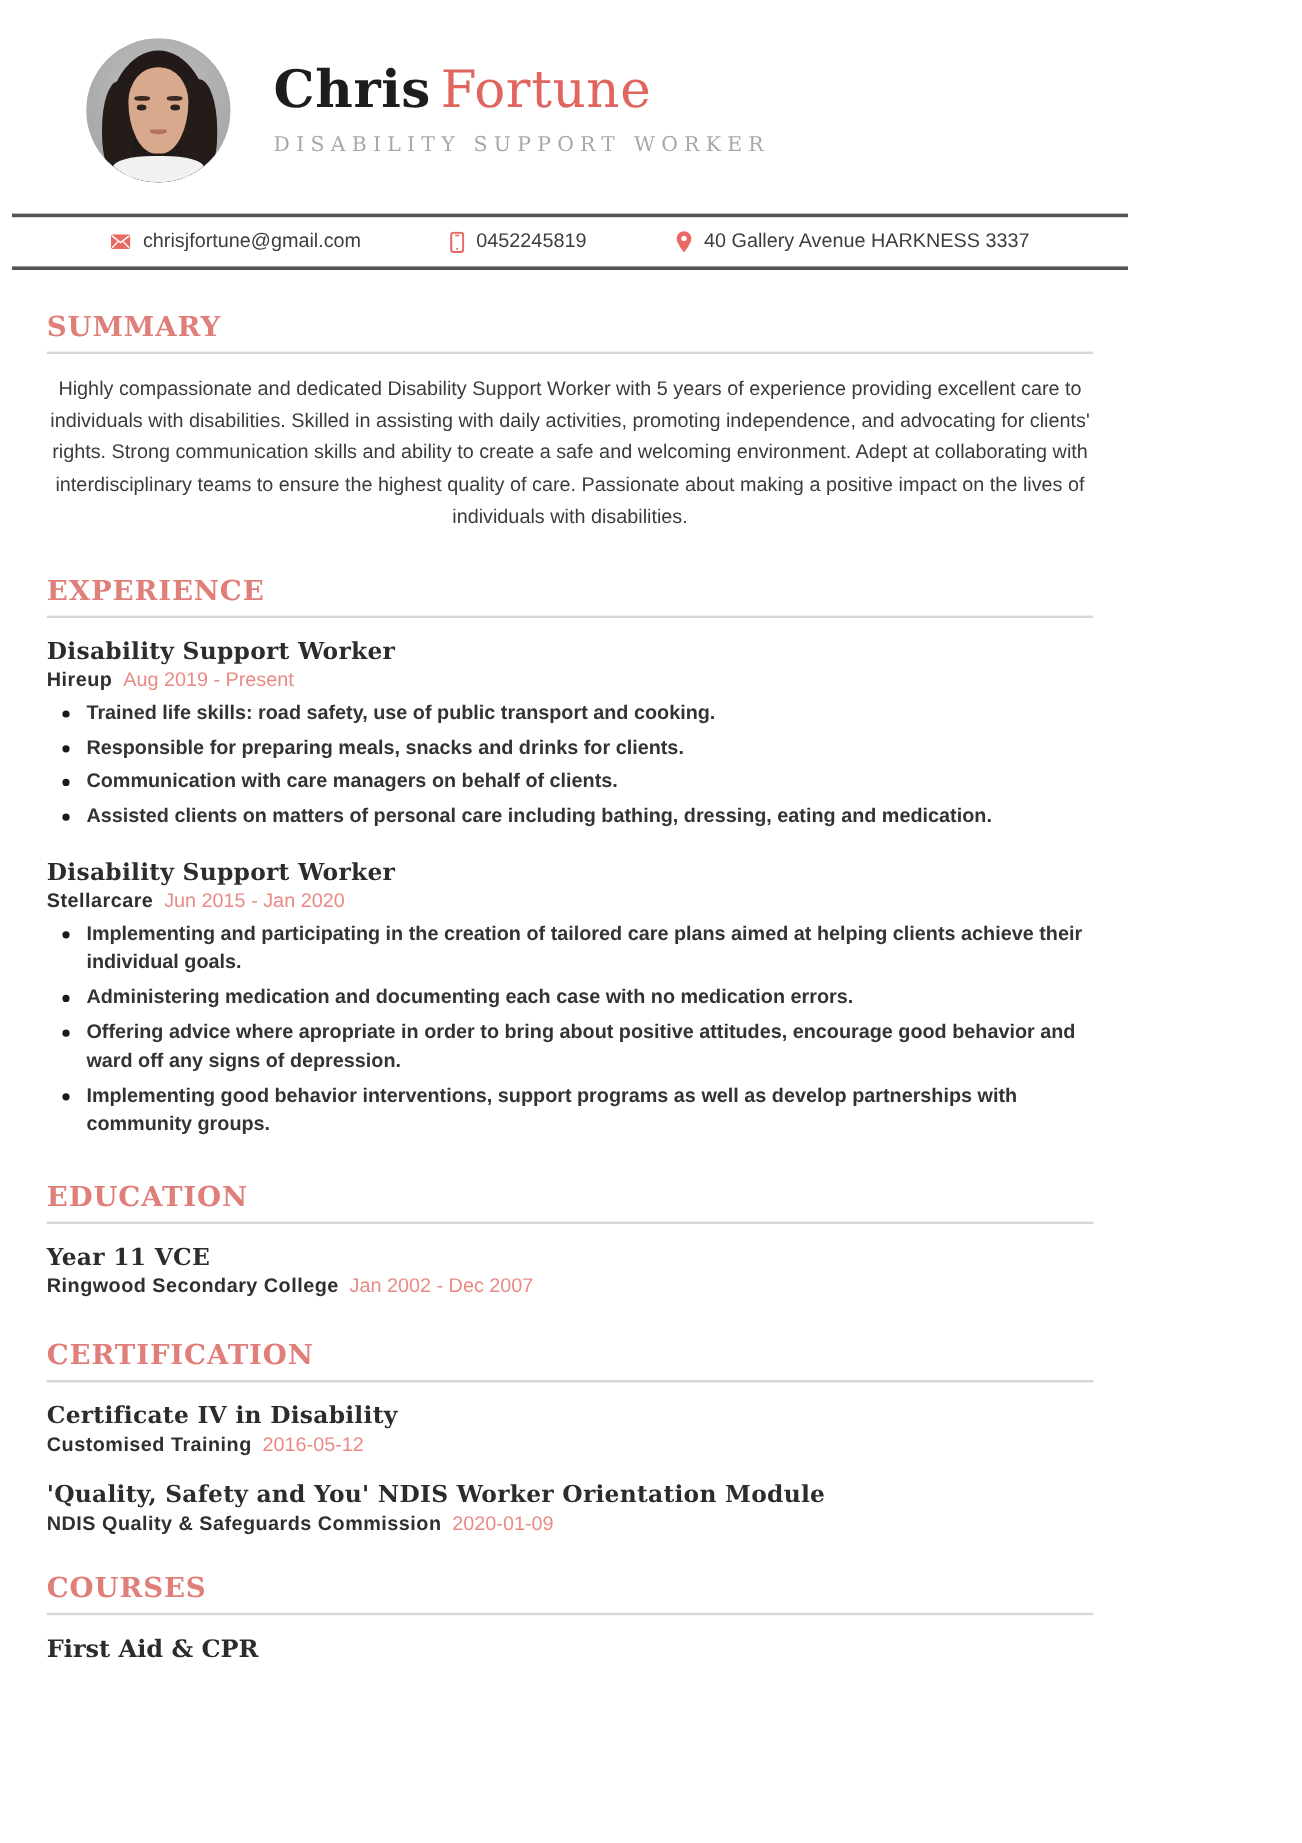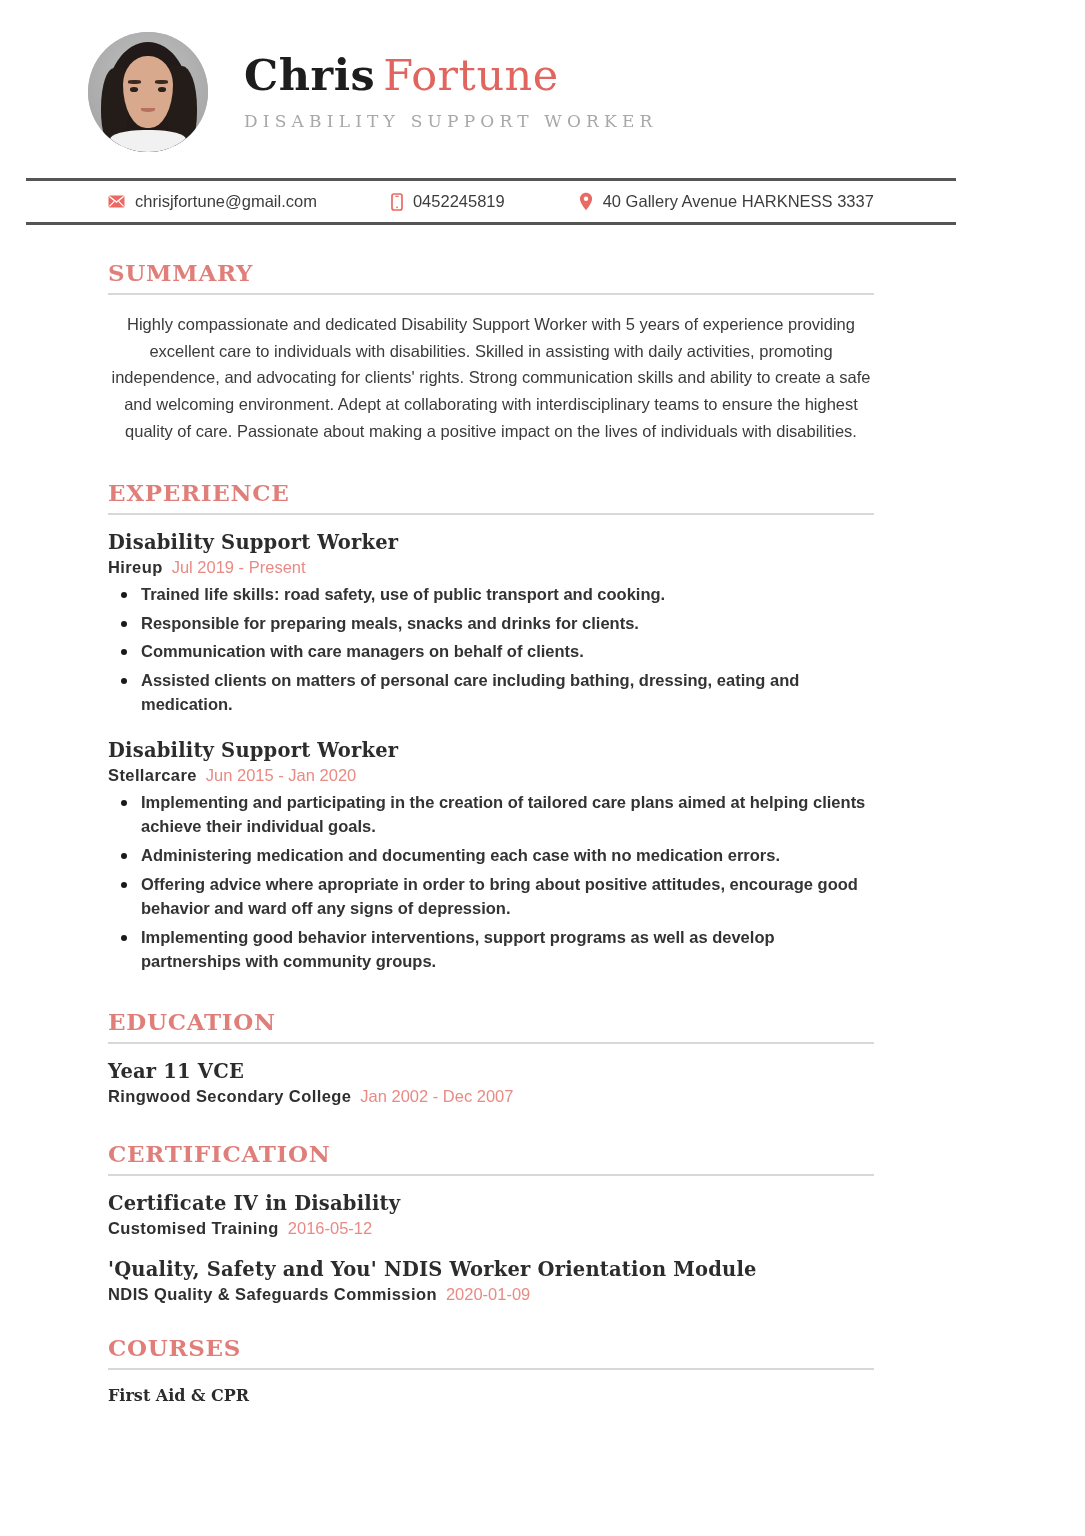--- a/index.html
+++ b/index.html
@@ -14,21 +14,20 @@
     font-family: "Liberation Sans", sans-serif;
     color: #3a3a3a;
     overflow: hidden;
   }
 
   .page {
     position: relative;
     width: 950px;
     height: 1536px;
     background: #ffffff;
-    margin-left: 16px;
   }
 
   
   .header {
     display: flex;
     align-items: center;
     padding: 32px 0 26px 72px;
   }
 
   .avatar {
@@ -137,21 +136,21 @@
     display: flex;
     align-items: center;
     gap: 10px;
     font-size: 16.5px;
     color: #3d3d3d;
     white-space: nowrap;
   }
   .contact-item svg { display: block; flex: 0 0 auto; }
 
   
-  .content { padding: 0 92px; }
+  .content { padding: 0 39px; }
 
   .section { margin-top: 34px; }
   .section.tight { margin-top: 30px; }
 
   .section-title {
     font-family: "DejaVu Serif", serif;
     font-weight: 700;
     font-size: 23px;
     letter-spacing: 0.7px;
     color: #e07f7a;
@@ -223,21 +222,21 @@
     border-radius: 50%;
   }
 
   .edu-entry { margin-bottom: 4px; }
   .cert-entry { margin-bottom: 20px; }
   .cert-entry:last-child { margin-bottom: 0; }
 
   .course-title {
     font-family: "DejaVu Serif", serif;
     font-weight: 700;
-    font-size: 16px;
+    font-size: 20px;
     color: #2c2c2c;
   }
 </style>
 </head>
 <body>
 
 <div class="page">
 
   <div class="header">
     <div class="avatar">
@@ -306,21 +305,21 @@
       <p class="summary-text">Highly compassionate and dedicated Disability Support Worker with 5 years of experience providing excellent care to individuals with disabilities. Skilled in assisting with daily activities, promoting independence, and advocating for clients' rights. Strong communication skills and ability to create a safe and welcoming environment. Adept at collaborating with interdisciplinary teams to ensure the highest quality of care. Passionate about making a positive impact on the lives of individuals with disabilities.</p>
     </div>
 
     <div class="section">
       <div class="section-title">EXPERIENCE</div>
       <div class="section-rule"></div>
 
       <div class="entry">
         <div class="entry-title">Disability Support Worker</div>
         <div class="entry-meta">
-          <span class="entry-org">Hireup</span><span class="entry-date">Jul 2019 - Present</span>
+          <span class="entry-org">Hireup</span><span class="entry-date">Aug 2019 - Present</span>
         </div>
         <ul class="bullets">
           <li>Trained life skills: road safety, use of public transport and cooking.</li>
           <li>Responsible for preparing meals, snacks and drinks for clients.</li>
           <li>Communication with care managers on behalf of clients.</li>
           <li>Assisted clients on matters of personal care including bathing, dressing, eating and medication.</li>
         </ul>
       </div>
 
       <div class="entry">

